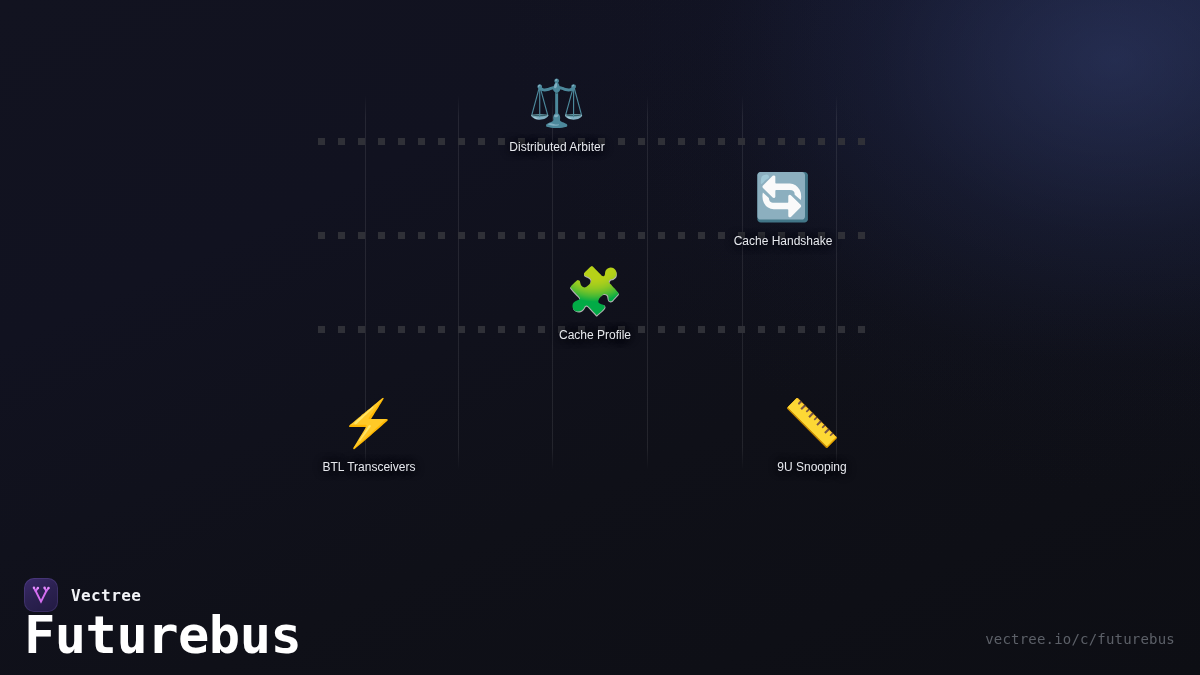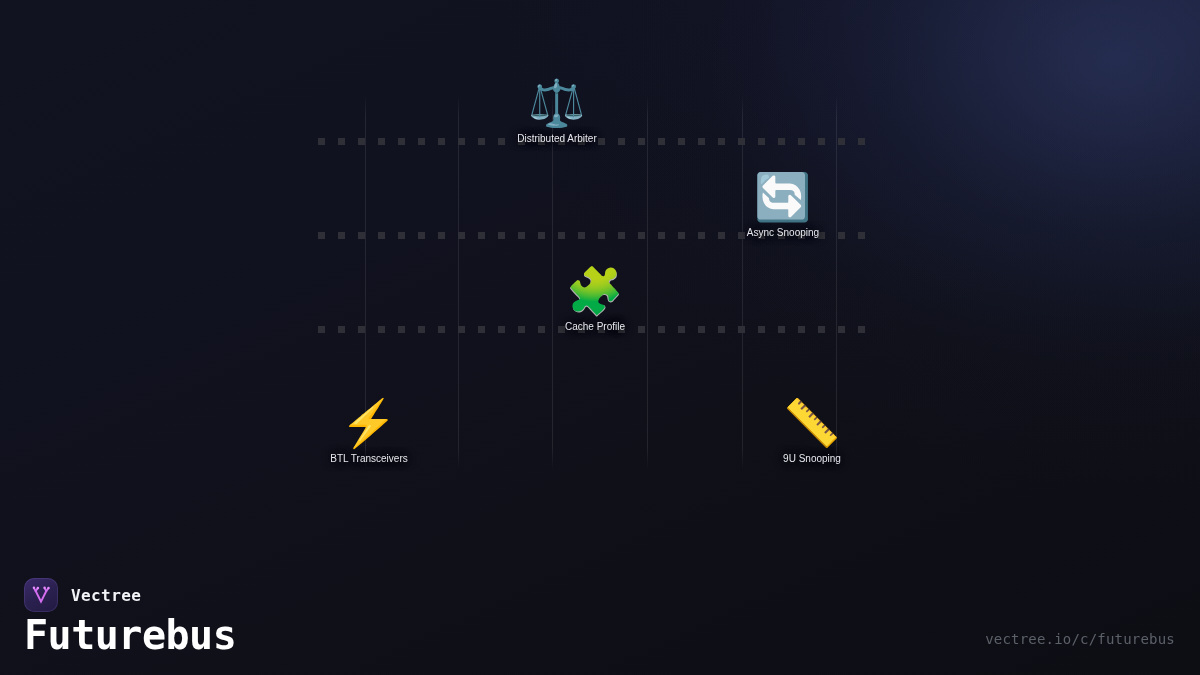--- a/index.html
+++ b/index.html
@@ -55,22 +55,22 @@
     transform:translateX(-50%);
   }
   .node-icon {
     font-size:46px;
     line-height:52px;
     height:52px;
     display:block;
     user-select:none;
   }
   .node-label {
-    margin-top:2px;
-    font-size:10px;
+    margin-top:10px;
+    font-size:12px;
     line-height:16px;
     color:#e7e9ee;
     white-space:nowrap;
     text-shadow:0 0 5px rgba(10,11,18,0.95), 0 0 10px rgba(10,11,18,0.85);
   }
 
   
   #footer {
     position:absolute;
     left:0; bottom:0; width:1200px; height:115px;
@@ -98,21 +98,21 @@
     font-size:16px;
     font-weight:700;
     letter-spacing:0.4px;
     color:#f2f3f7;
   }
 
   #page-title {
     position:absolute;
     left:24px; top:52px;
     font-family:"DejaVu Sans Mono", monospace;
-    font-size:40px;
+    font-size:52px;
     font-weight:700;
     letter-spacing:-0.5px;
     color:#ffffff;
     line-height:46px;
   }
 
   #footer-url {
     position:absolute;
     right:25px; bottom:28px;
     font-family:"DejaVu Sans Mono", monospace;
@@ -139,21 +139,21 @@
     <div class="hrow" style="top:232px"></div>
     <div class="hrow" style="top:326px"></div>
 
     <div class="node" style="left:557px; top:77px">
       <span class="node-icon">⚖️</span>
       <span class="node-label">Distributed Arbiter</span>
     </div>
 
     <div class="node" style="left:783px; top:171px">
       <span class="node-icon">🔄</span>
-      <span class="node-label">Async Snooping</span>
+      <span class="node-label">Cache Handshake</span>
     </div>
 
     <div class="node" style="left:595px; top:265px">
       <span class="node-icon">🧩</span>
       <span class="node-label">Cache Profile</span>
     </div>
 
     <div class="node" style="left:369px; top:397px">
       <span class="node-icon">⚡</span>
       <span class="node-label">BTL Transceivers</span>

